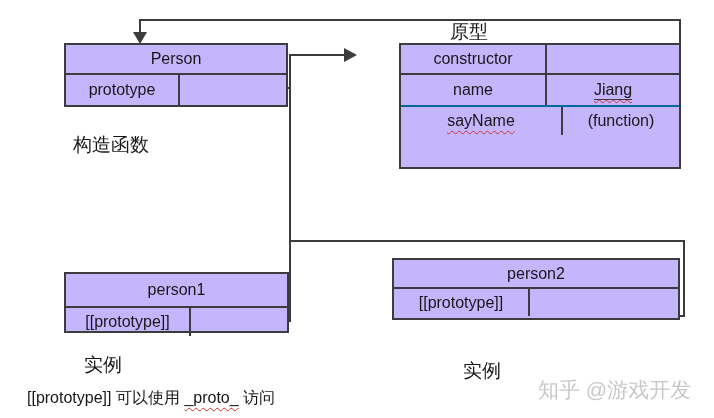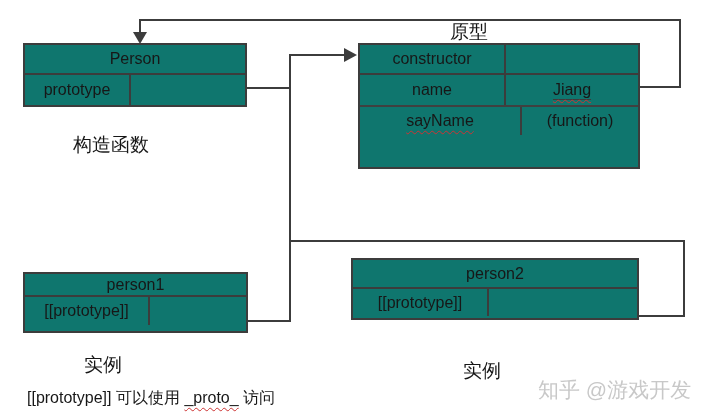--- a/index.html
+++ b/index.html
@@ -3,21 +3,21 @@
 <meta charset="utf-8">
 <style>
   html,body { margin:0; padding:0; background:#ffffff; }
   #stage {
     position:relative; width:714px; height:418px; background:#ffffff;
     font-family:"Liberation Sans","DejaVu Sans",sans-serif;
     color:#171717; overflow:hidden;
   }
   svg.wires { position:absolute; left:0; top:0; pointer-events:none; }
 
-  .box { position:absolute; border:2px solid #3c3c3c; background:#0f766e; box-sizing:border-box; }
+  .box { position:absolute; border:2px solid #3c3c3c; background:#c4b5fd; box-sizing:border-box;margin-left:41px; }
   .box-header {
     border-bottom:2px solid #3c3c3c; display:flex; align-items:center; justify-content:center;
     font-size:16px; box-sizing:border-box;
   }
   .box-row { display:flex; box-sizing:border-box; }
   .cell { display:flex; align-items:center; justify-content:center; font-size:16px; box-sizing:border-box; }
   .cell.key { border-right:2px solid #3c3c3c; }
   .cell.val { flex:1; }
 
   .float-label { position:absolute; font-size:19px; color:#171717; white-space:nowrap; }
@@ -43,46 +43,46 @@
       <path d="M 205 321 H 290 V 55 H 344"></path>
       <path d="M 290 241 H 684 V 316 H 555"></path>
     </g>
     <polygon points="133,32 147,32 140,44" fill="#3c3c3c"></polygon>
     <polygon points="344,48 344,62 357,55" fill="#3c3c3c"></polygon>
   </svg>
 
   <div class="box" style="left:23px; top:43px; width:224px; height:64px;">
     <div class="box-header" style="height:30px;">Person</div>
     <div class="box-row" style="height:30px;">
-      <div class="cell key" style="width:106px;">prototype</div>
+      <div class="cell key" style="width:114px;">prototype</div>
       <div class="cell val"></div>
     </div>
   </div>
 
   <div class="box" style="left:358px; top:43px; width:282px; height:126px;">
     <div class="box-row" style="height:30px; border-bottom:2px solid #3c3c3c;">
       <div class="cell key" style="width:146px;">constructor</div>
       <div class="cell val"></div>
     </div>
-    <div class="box-row" style="height:32px; border-bottom:2px solid #404040;">
+    <div class="box-row" style="height:32px; border-bottom:2px solid #0369a1;">
       <div class="cell key" style="width:146px;">name</div>
       <div class="cell val">
         <span class="sq ul">Jiang</span>
       </div>
     </div>
     <div class="box-row" style="height:28px;">
       <div class="cell key" style="width:162px;">
         <span class="sq">sayName</span>
       </div>
       <div class="cell val">(function)</div>
     </div>
   </div>
 
   <div class="box" style="left:23px; top:272px; width:225px; height:61px;">
-    <div class="box-header" style="height:23px;">person1</div>
+    <div class="box-header" style="height:34px;">person1</div>
     <div class="box-row" style="height:28px;">
       <div class="cell key" style="width:125px;">[[prototype]]</div>
       <div class="cell val"></div>
     </div>
   </div>
 
   <div class="box" style="left:351px; top:258px; width:288px; height:62px;">
     <div class="box-header" style="height:29px;">person2</div>
     <div class="box-row" style="height:27px;">
       <div class="cell key" style="width:136px;">[[prototype]]</div>

